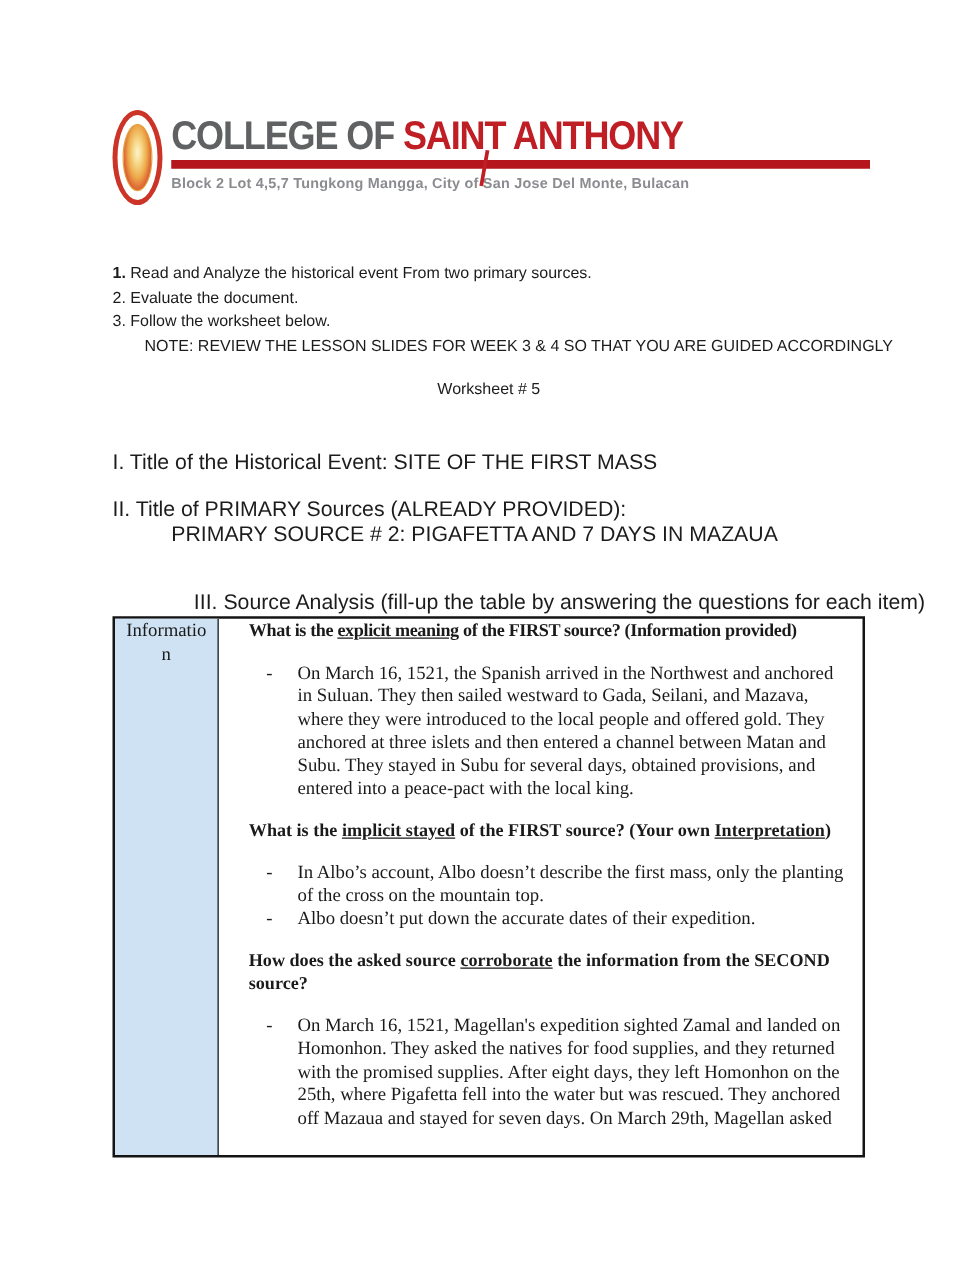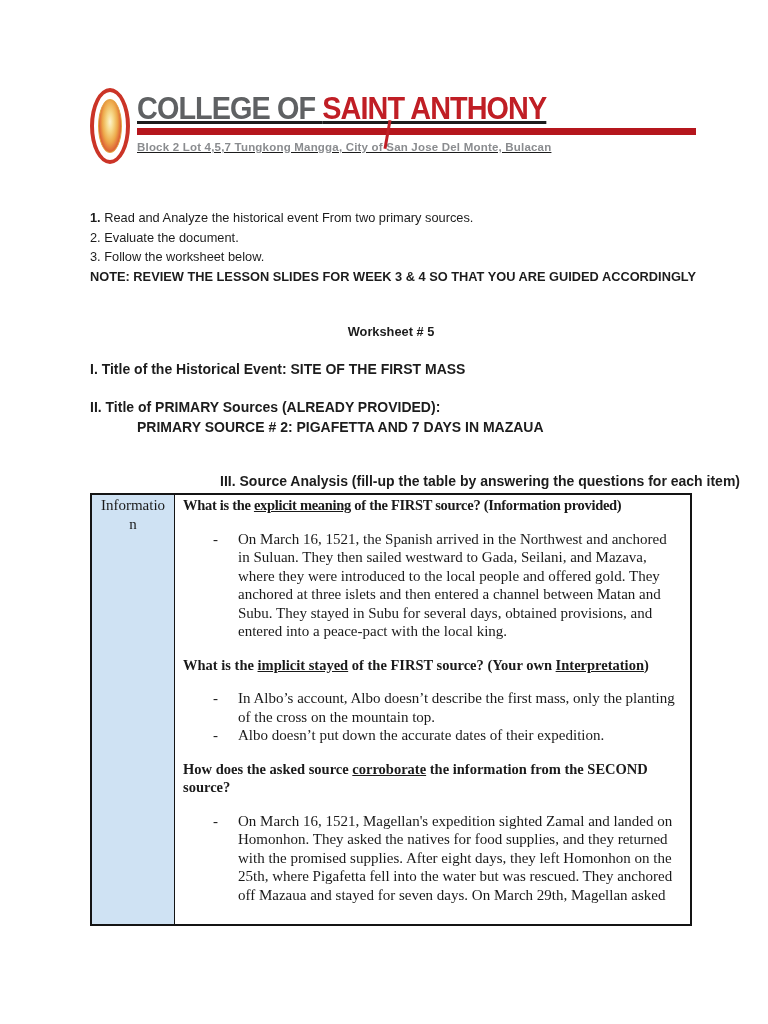--- a/index.html
+++ b/index.html
@@ -3,48 +3,48 @@
 <meta charset="utf-8">
 <style>
   html,body{margin:0;padding:0;}
   body{width:768px;height:1024px;background:#ffffff;font-family:"Liberation Sans",sans-serif;color:#1c1c1c;}
   .page{position:relative;width:768px;height:1024px;overflow:hidden;background:#ffffff;}
 
   
   .header{position:absolute;left:90px;top:88px;width:606px;display:flex;gap:7px;}
   .logo{flex:0 0 40px;width:40px;height:76px;border-radius:50%;background:#fff;border:4px solid #cb3427;box-sizing:border-box;position:relative;overflow:hidden;}
   .logo-inner{position:absolute;left:4px;top:7px;right:4px;bottom:7px;border-radius:50%;border:1.5px solid #e2a23c;background:radial-gradient(ellipse at 50% 42%, #fdf3cf 0%, #f6d98a 22%, #eda94a 48%, #d8482d 78%, #c63a26 100%);}
-  .header-right{flex:1;position:relative;padding-top:5px;text-decoration:underline;}
+  .header-right{flex:1;position:relative;padding-top:5px;}
   .college-title{font-size:32px;font-weight:700;line-height:30px;white-space:nowrap;transform:scaleX(0.9);transform-origin:left center;letter-spacing:-1px;}
   .t-gray{color:#5f6163;}
   .t-red{color:#c01e25;}
   .red-bar{margin-top:5px;height:7px;background:#b5161d;}
   .a-descender{position:absolute;left:249px;top:32px;width:3px;height:29px;background:#c01e25;transform:rotate(10deg);}
   .address{margin-top:6px;font-size:11.5px;font-weight:700;color:#8a8c8f;letter-spacing:0.2px;}
 
   
   .instructions{position:absolute;left:90px;top:208px;width:650px;font-size:12.8px;line-height:19.6px;}
   .bold{font-weight:700;}
-  .note{font-weight:700;white-space:nowrap;}
+  .note{font-weight:400;white-space:nowrap;text-align:center;}
 
   
-  .ws-title{position:absolute;left:90px;top:301px;width:602px;text-align:center;font-size:12.8px;line-height:19.6px;font-weight:700;margin-top:21px;}
+  .ws-title{position:absolute;left:90px;top:301px;width:602px;text-align:center;font-size:12.8px;line-height:19.6px;font-weight:400;}
 
   
-  .sec{position:absolute;left:90px;width:650px;font-size:14px;font-weight:700;line-height:19.6px;}
+  .sec{position:absolute;left:90px;width:650px;font-size:17px;font-weight:400;line-height:19.6px;}
   #sec1{top:360px;}
   #sec2{top:398px;}
   .indent{padding-left:47px;}
   #sec3{top:472px;text-align:right;}
 
   
   .stable{position:absolute;left:90px;top:493px;width:602px;height:433px;display:flex;border:2px solid #141414;box-sizing:border-box;font-family:"Liberation Serif",serif;color:#1a1a1a;background:#fff;}
   .cell-label{flex:0 0 70px;padding:1px 6px 1px 6px;border-right:1.7px solid #141414;text-align:center;font-size:15px;line-height:19px;word-break:break-all;}
   .cell-q{flex:1;padding:0 8px;overflow:hidden;}
-  .rq{font-size:14.5px;font-weight:700;line-height:18.5px;margin:15px 0;}
+  .rq{font-size:14.5px;font-weight:700;line-height:18.5px;margin:15px 16px;}
   .rq1{letter-spacing:-0.3px;margin-top:1px;}
   .u{text-decoration:underline;}
   .blist{margin:15px 0 15px 30px;font-size:15px;line-height:18.5px;}
   .bullet{display:flex;}
   .dash{flex:0 0 25px;}
   .btxt{flex:1;}
 </style>
 </head>
 <body>
 

